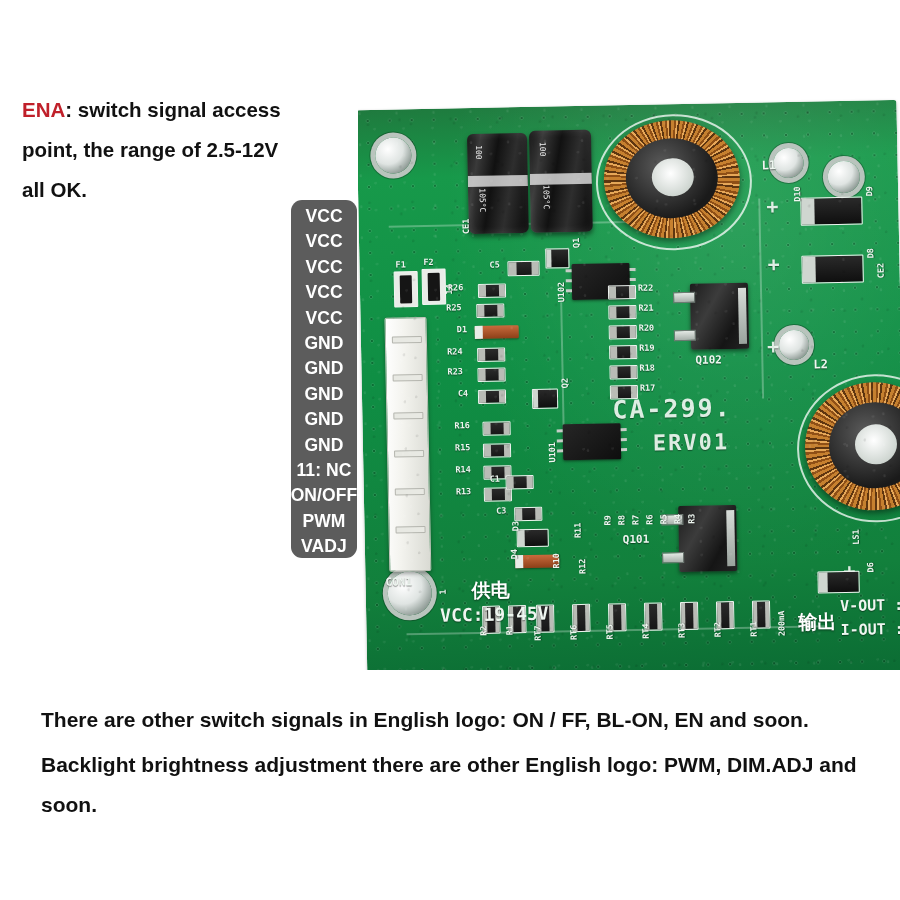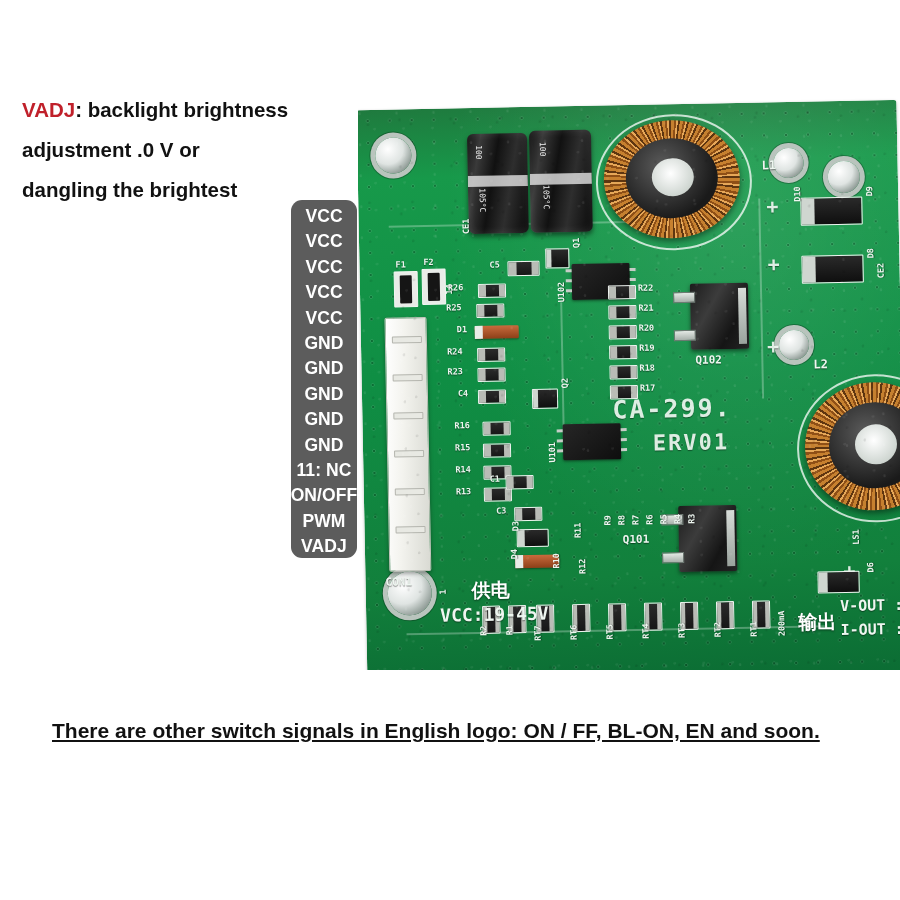--- a/index.html
+++ b/index.html
@@ -170,28 +170,28 @@
   }
   .smd-d:before{content:"";position:absolute;left:0;top:0;bottom:0;width:22%;background:#cfd6d0;}
 
   .trace{position:absolute;background:rgba(255,255,255,.28);}
 
   
   #bottom-text{
     position:absolute;left:36px; top:695px; width:840px;
     font-size:21px;line-height:40px;color:#111;font-weight:600;
   }
-  #bottom-text p{margin:16px;text-decoration:underline;}
+  #bottom-text p{margin:5px;}
 </style>
 </head>
 <body>
 
 <div id="annotations">
   <p class="para">
-    <span class="kw">VADJ</span><span class="colon">:</span><span> backlight brightness adjustment .0 V or dangling the brightest</span>
+    <span class="kw">ENA</span><span class="colon">:</span><span> switch signal access point, the range of 2.5-12V all OK.</span>
   </p>
 </div>
 
 <div id="pin-box">
   <div class="pin">VCC</div>
   <div class="pin">VCC</div>
   <div class="pin">VCC</div>
   <div class="pin">VCC</div>
   <div class="pin">VCC</div>
   <div class="pin">GND</div>
@@ -406,13 +406,14 @@
     <div class="cn" style="left:106px;top:470px;">供电</div>
     <div class="silk" style="left:74px;top:496px;font-size:18px;">VCC:19-45V</div>
     <div class="cn" style="left:432px;top:508px;">输出</div>
     <div class="silk" style="left:474px;top:496px;font-size:15px;">V-OUT :</div>
     <div class="silk" style="left:474px;top:520px;font-size:15px;">I-OUT :</div>
   </div>
 </div>
 
 <div id="bottom-text">
   <p>There are other switch signals in English logo: ON / FF, BL-ON, EN and soon.</p>
+  <p>Backlight brightness adjustment there are other English logo: PWM, DIM.ADJ and soon.</p>
 </div>
 
 </body></html>

